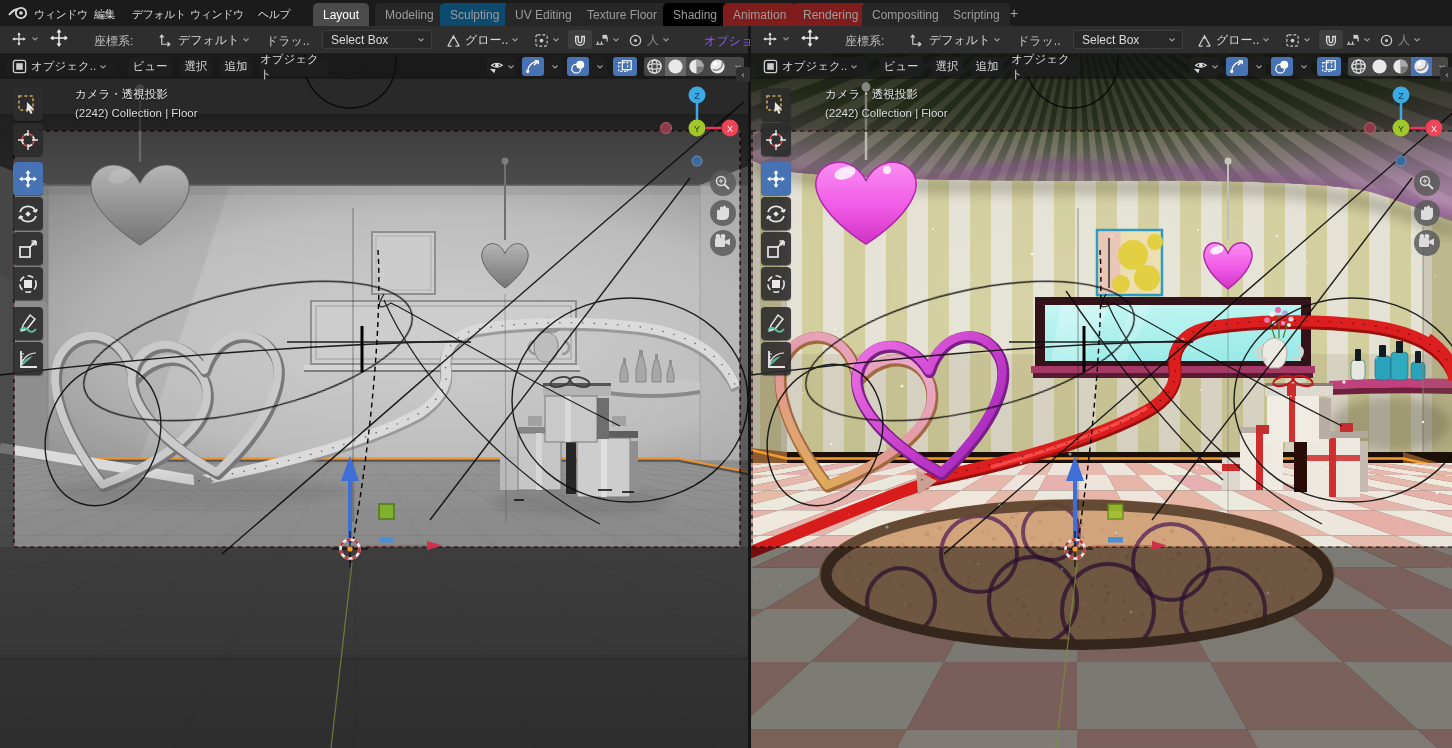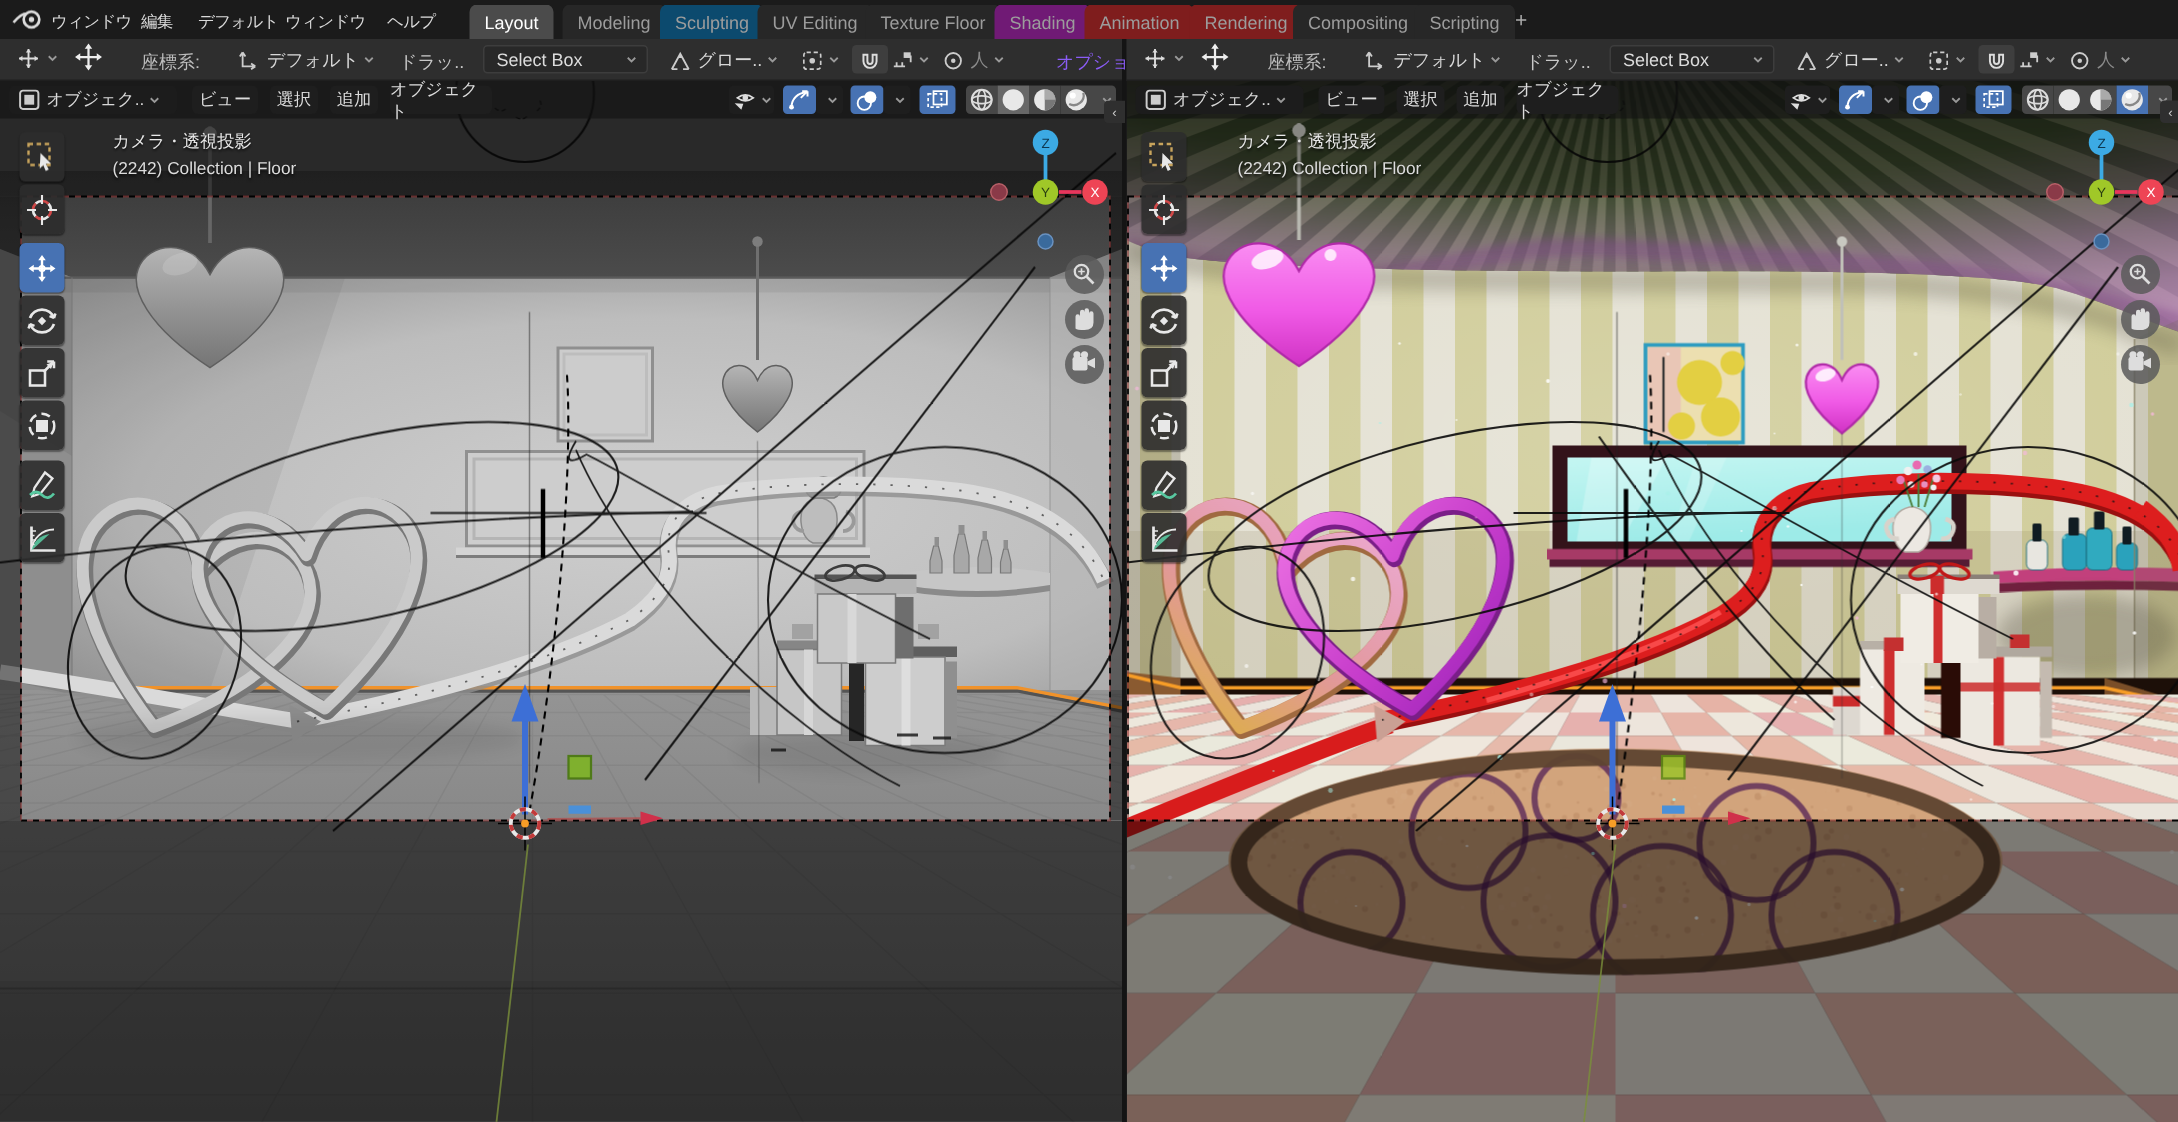--- a/index.html
+++ b/index.html
@@ -1026,21 +1026,21 @@
     <span style="position:absolute;left:34px;top:7px;font-size:11px;color:#dadada;letter-spacing:-0.5px">ウィンドウ</span>
     <span style="position:absolute;left:94px;top:7px;font-size:11px;color:#dadada;letter-spacing:-0.5px">編集</span>
     <span style="position:absolute;left:132px;top:7px;font-size:11px;color:#dadada;letter-spacing:-0.5px">デフォルト</span>
     <span style="position:absolute;left:190px;top:7px;font-size:11px;color:#dadada;letter-spacing:-0.5px">ウィンドウ</span>
     <span style="position:absolute;left:258px;top:7px;font-size:11px;color:#dadada;letter-spacing:-0.5px">ヘルプ</span>
     <div style="position:absolute;left:313px;top:3px;height:23px;background:#4b4b4b;color:#ffffff;font-size:12px;padding:0 10px;display:flex;align-items:center;border-radius:5px 5px 0 0">Layout</div>
     <div style="position:absolute;left:375px;top:3px;height:23px;background:#272727;color:#9c9c9c;font-size:12px;padding:0 10px;display:flex;align-items:center;border-radius:5px 5px 0 0">Modeling</div>
     <div style="position:absolute;left:440px;top:3px;height:23px;background:#0c4a6e;color:#9c9c9c;font-size:12px;padding:0 10px;display:flex;align-items:center;border-radius:5px 5px 0 0">Sculpting</div>
     <div style="position:absolute;left:505px;top:3px;height:23px;background:#272727;color:#9c9c9c;font-size:12px;padding:0 10px;display:flex;align-items:center;border-radius:5px 5px 0 0">UV Editing</div>
     <div style="position:absolute;left:577px;top:3px;height:23px;background:#272727;color:#9c9c9c;font-size:12px;padding:0 10px;display:flex;align-items:center;border-radius:5px 5px 0 0">Texture Floor</div>
-    <div style="position:absolute;left:663px;top:3px;height:23px;background:#701a75;color:#9c9c9c;font-size:12px;padding:0 10px;display:flex;align-items:center;border-radius:5px 5px 0 0">Shading</div>
+    <div style="position:absolute;left:663px;top:3px;height:23px;background:#000000;color:#9c9c9c;font-size:12px;padding:0 10px;display:flex;align-items:center;border-radius:5px 5px 0 0">Shading</div>
     <div style="position:absolute;left:723px;top:3px;height:23px;background:#7f1d1d;color:#9c9c9c;font-size:12px;padding:0 10px;display:flex;align-items:center;border-radius:5px 5px 0 0">Animation</div>
     <div style="position:absolute;left:793px;top:3px;height:23px;background:#7f1d1d;color:#9c9c9c;font-size:12px;padding:0 10px;display:flex;align-items:center;border-radius:5px 5px 0 0">Rendering</div>
     <div style="position:absolute;left:862px;top:3px;height:23px;background:#272727;color:#9c9c9c;font-size:12px;padding:0 10px;display:flex;align-items:center;border-radius:5px 5px 0 0">Compositing</div>
     <div style="position:absolute;left:943px;top:3px;height:23px;background:#272727;color:#9c9c9c;font-size:12px;padding:0 10px;display:flex;align-items:center;border-radius:5px 5px 0 0">Scripting</div>
     <span style="position:absolute;left:1010px;top:5px;color:#aaa;font-size:14px">+</span>
     <div style="position:absolute;left:0px;top:26px;width:748px;height:28px;background:#2e2e2e;border-bottom:1px solid #1f1f1f"></div>
     <div class="ts" style="left:10px;top:31px">
       <svg width="18" height="18" viewBox="0 0 20 20">
         <path d="M10,3 V17 M3,10 H17" stroke="#ddd" stroke-width="1.4"></path>
         <path d="M10,3 l-2,2.5 h4 Z M10,17 l-2,-2.5 h4 Z M3,10 l2.5,-2 v4 Z M17,10 l-2.5,-2 v4 Z" fill="#ddd"></path>

